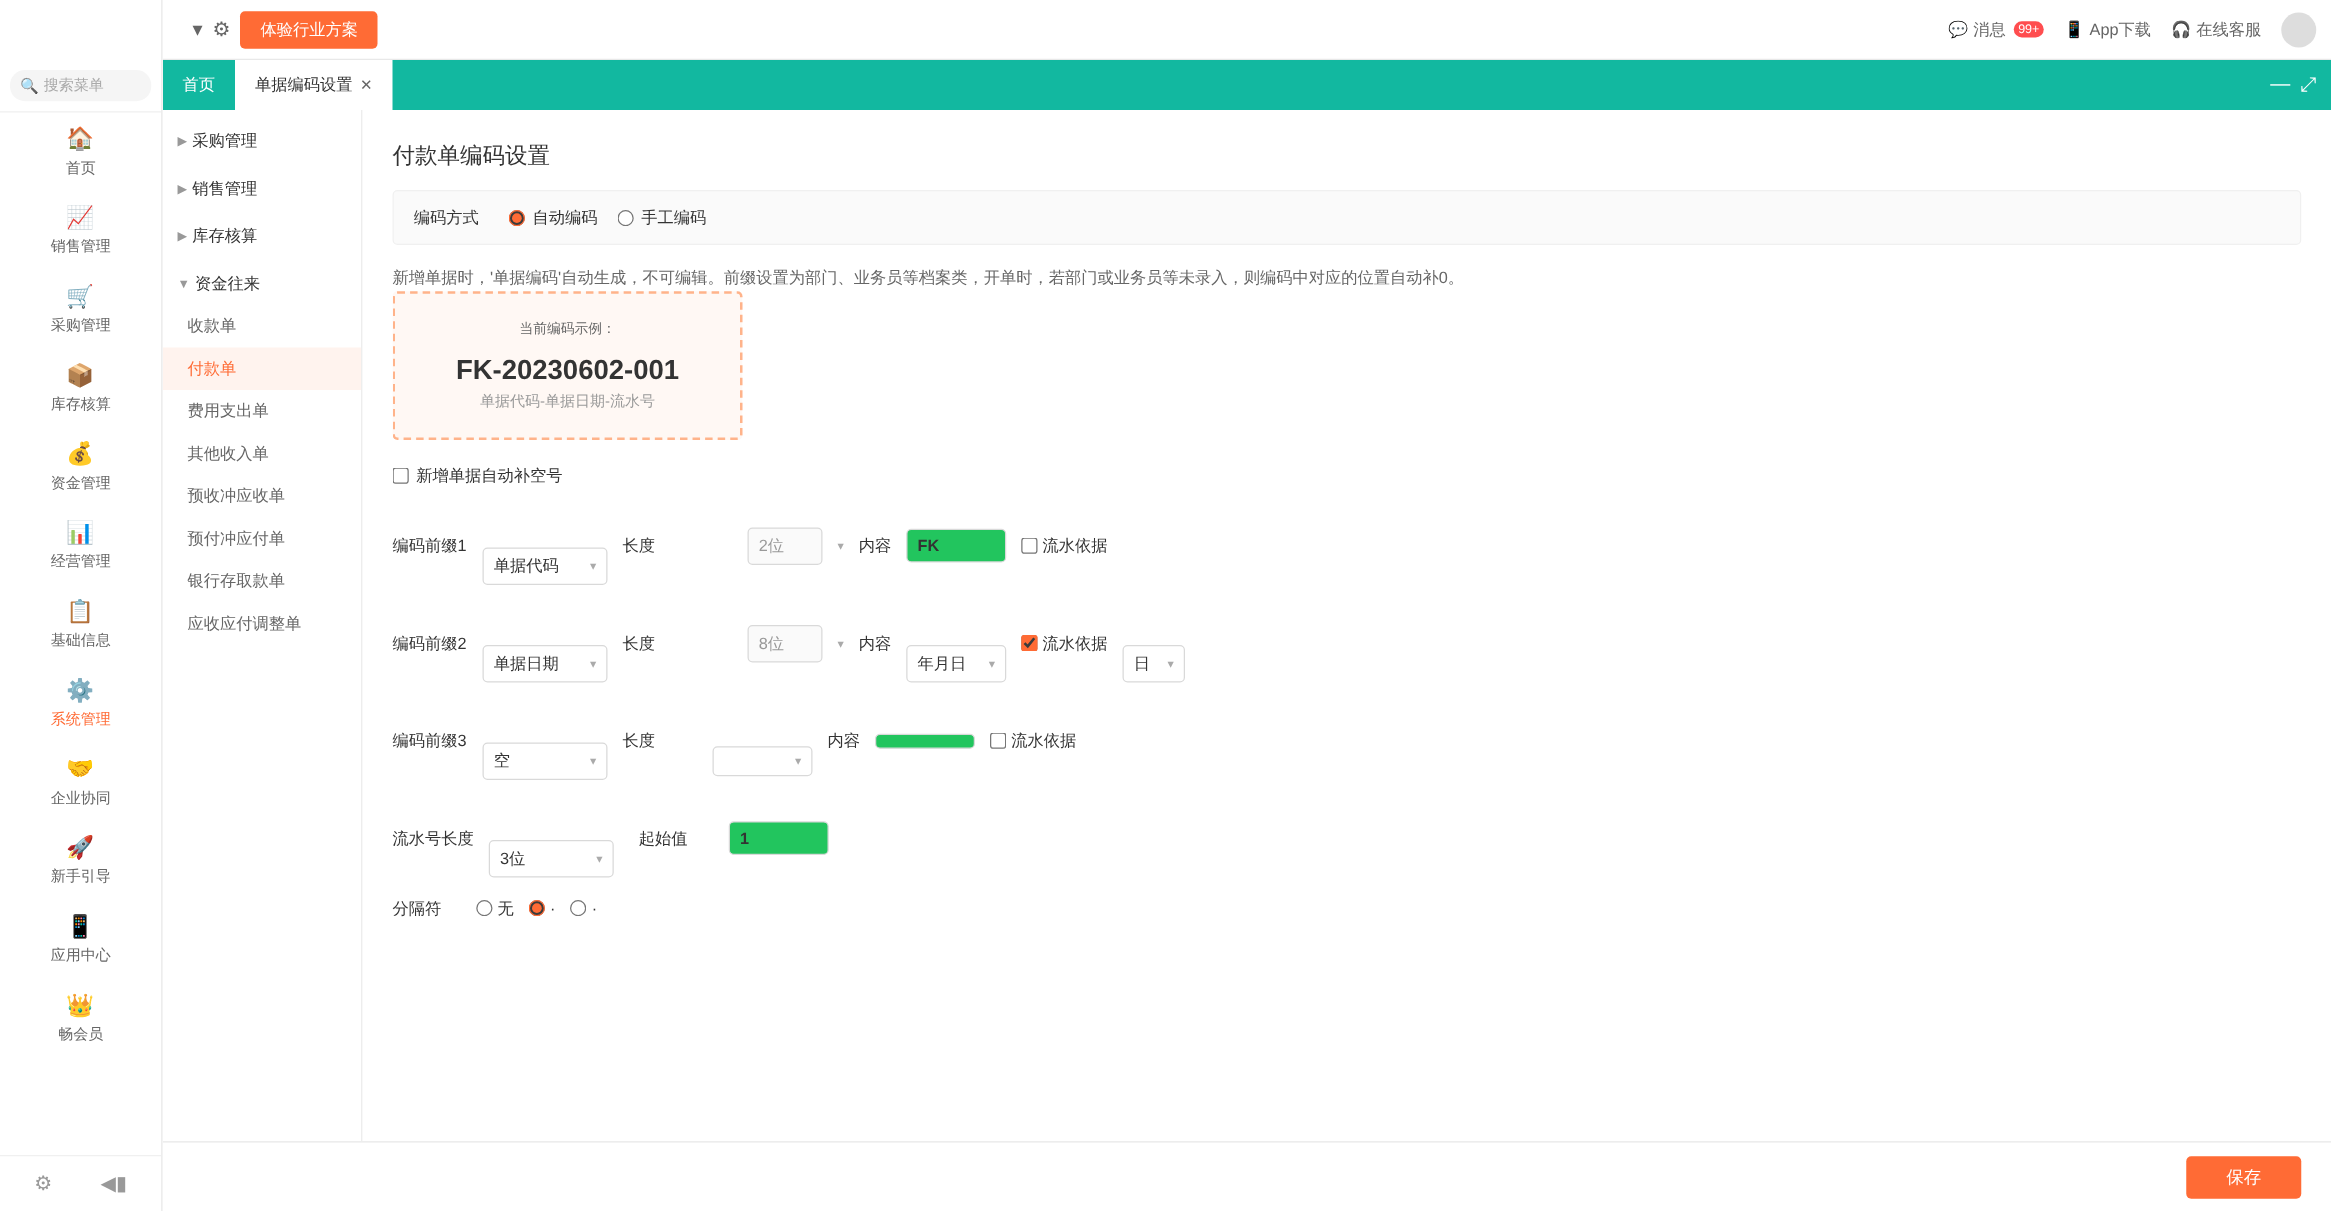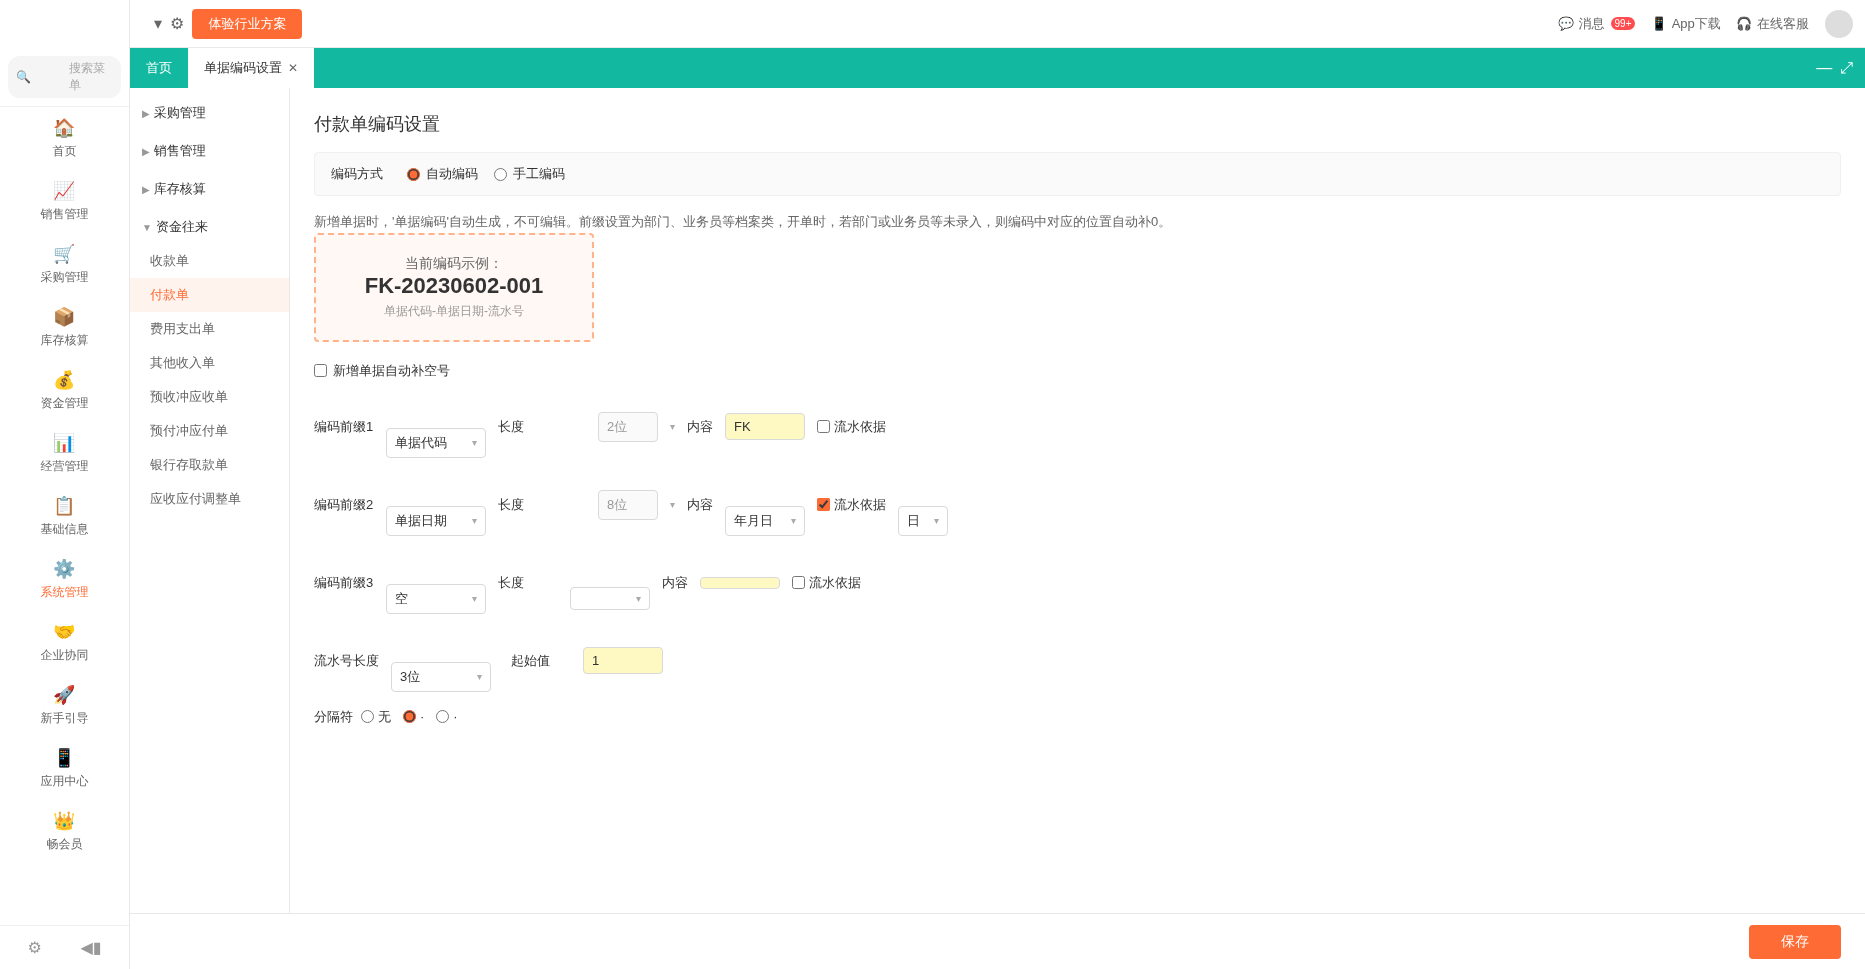--- a/index.html
+++ b/index.html
@@ -117,21 +117,21 @@
     .sidebar-search-inner {
       display: flex;
       align-items: center;
       background: #f5f5f5;
       border-radius: 12px;
       padding: 4px 8px;
       gap: 4px;
       cursor: pointer;
     }
     .sidebar-search-icon { color: #aaa; font-size: 12px; }
-    .sidebar-search-text { font-size: 12px; color: #aaa; margin-left: 34px; }
+    .sidebar-search-text { font-size: 12px; color: #aaa; }
     .sidebar-nav { flex: 1; overflow-y: auto; }
     .sidebar-item {
       display: flex;
       flex-direction: column;
       align-items: center;
       padding: 10px 8px;
       cursor: pointer;
       color: #666;
       font-size: 12px;
       gap: 4px;
@@ -268,29 +268,30 @@
       color: #999;
       min-width: 60px;
       margin-left: 28px;
     }
     .form-content-label { font-size: 13px; color: #333; }
     .form-content-value {
       border: 1px solid #d9d9d9;
       border-radius: 4px;
       padding: 5px 8px;
       font-size: 13px;
-      background: #fef9c3;
+      background: #22c55e;
       min-width: 60px;
       color: #333;
+      font-weight: bold;
     }
     .checkbox-inline { display: flex; align-items: center; gap: 4px; font-size: 13px; cursor: pointer; }
     .checkbox-inline input { accent-color: #ff6b35; }
 
     
-    .separator-row { display: flex; align-items: flex-start; gap: 8px; margin-bottom: 16px; }
+    .separator-row { display: flex; align-items: flex-start; gap: 28px; margin-bottom: 16px; }
     .sep-label { font-size: 13px; color: #333; }
     .sep-radio-group { display: flex; align-items: center; gap: 12px; }
     .sep-radio { display: flex; align-items: center; gap: 4px; cursor: pointer; font-size: 13px; }
 
     
     .bottom-bar {
       position: fixed;
       bottom: 0;
       left: 130px;
       right: 0;
@@ -480,21 +481,21 @@
           <span>手工编码</span>
         </label>
       </div>
     </div>
 
     
     <div class="info-text">新增单据时，'单据编码'自动生成，不可编辑。前缀设置为部门、业务员等档案类，开单时，若部门或业务员等未录入，则编码中对应的位置自动补0。</div>
 
     
     <div class="preview-box">
-      <div style="font-size:14px; color:#666; margin-bottom:0;">当前编码示例：</div>
+      <div style="font-size:11px; color:#666; margin-bottom:13px;">当前编码示例：</div>
       <div class="preview-code">FK-20230602-001</div>
       <div class="preview-desc">单据代码-单据日期-流水号</div>
     </div>
 
     
     <div class="checkbox-row">
       <input type="checkbox" style="">
       <span>新增单据自动补空号</span>
     </div>
 

